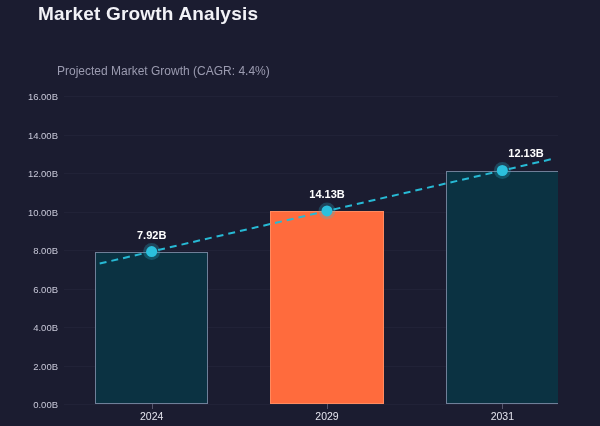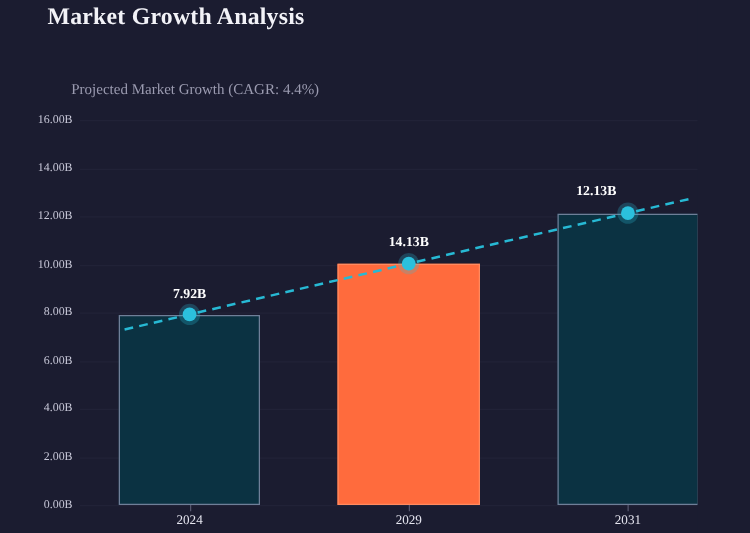--- a/index.html
+++ b/index.html
@@ -6,21 +6,21 @@
     margin: 0;
     padding: 0;
     background: #1b1c30;
   }
   #page {
     position: relative;
     width: 558px;
     height: 426px;
     background: #1b1c30;
     overflow: hidden;
-    font-family: Liberation Serif, serif;
+    font-family: Liberation Sans, sans-serif;
   }
 
   
   #chart-title {
     position: absolute;
     left: 38px;
     top: 3px;
     font-size: 19px;
     font-weight: bold;
     color: #f2f2f7;
@@ -178,21 +178,21 @@
         <circle cx="87.66666666666667" cy="155.54" r="8.5" fill="#2bc0dd" opacity="0.25"></circle>
         <circle cx="87.66666666666667" cy="155.54" r="5.5" fill="#2bc0dd"></circle>
         <circle cx="263" cy="114.92250000000001" r="8.5" fill="#2bc0dd" opacity="0.25"></circle>
         <circle cx="263" cy="114.92250000000001" r="5.5" fill="#2bc0dd"></circle>
         <circle cx="438.33333333333337" cy="74.49749999999997" r="8.5" fill="#2bc0dd" opacity="0.25"></circle>
         <circle cx="438.33333333333337" cy="74.49749999999997" r="5.5" fill="#2bc0dd"></circle>
       </svg>
     <div id="point-labels">
         <div class="point-label" style="left: 87.6667px; top: 144.54px;">7.92B</div>
         <div class="point-label" style="left: 263px; top: 103.922px;">14.13B</div>
-        <div class="point-label" style="left: 413px; top: 63.4975px;">12.13B</div>
+        <div class="point-label" style="left: 462px; top: 63.4975px;">12.13B</div>
       </div>
   </div>
 
   <div id="x-tick-wrap">
       <div class="x-tick-label" style="left: 87.6667px;">2024</div>
       <div class="x-tick-label" style="left: 263px; margin-top: 20px;">2029</div>
       <div class="x-tick-label" style="left: 438.333px;">2031</div>
     </div>
 
 </div>

